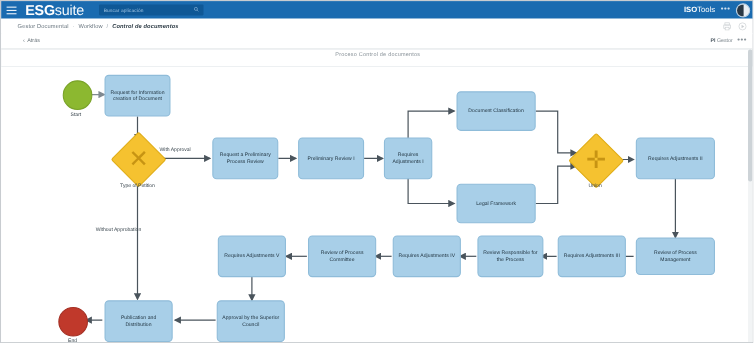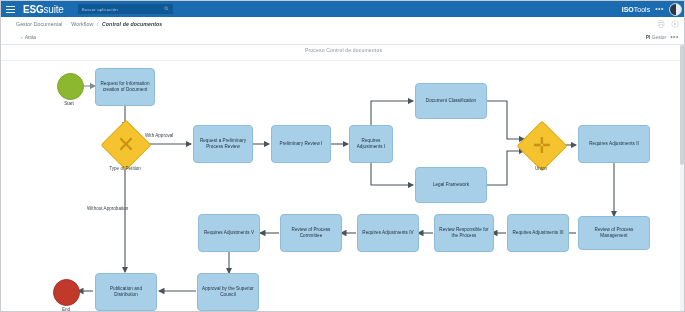--- a/index.html
+++ b/index.html
@@ -12,21 +12,21 @@
   .app{position:relative;width:685px;height:312px;box-sizing:border-box;border:1px solid #c8ccd0;overflow:hidden;background:#fff;}
 
   
   .topbar{
     position:absolute;left:0;top:0;width:685px;height:16px;
     background:#1a6bb0;
     display:flex;align-items:center;
   }
   .hamburger{width:14px;margin-left:5px;display:flex;flex-direction:column;justify-content:center;gap:2px;cursor:pointer;}
   .hamburger i{display:block;height:1px;background:#eaf2fa;width:9px;}
-  .brand{margin-left:3px;font-size:10px;letter-spacing:-.2px;color:#ffffff;white-space:nowrap;text-align:right;}
+  .brand{margin-left:3px;font-size:13px;letter-spacing:-.2px;color:#ffffff;white-space:nowrap;text-align:right;}
   .brand b{font-weight:bold;}
   .brand span.lite{font-weight:normal;opacity:.95;}
   .searchbox{
     position:relative;margin-left:14px;width:95px;height:10px;
     background:#0f5896;border-radius:1px;display:flex;align-items:center;
   }
   .searchbox .ph{font-size:4.4px;color:#9fc4e4;margin-left:4px;white-space:nowrap;letter-spacing:.1px;}
   .searchbox .mag{position:absolute;right:4px;top:2.2px;width:5px;height:5px;}
   .topright{margin-left:auto;display:flex;align-items:center;gap:5px;padding-right:4px;}
   .isotools{font-size:7px;color:#fff;white-space:nowrap;}

